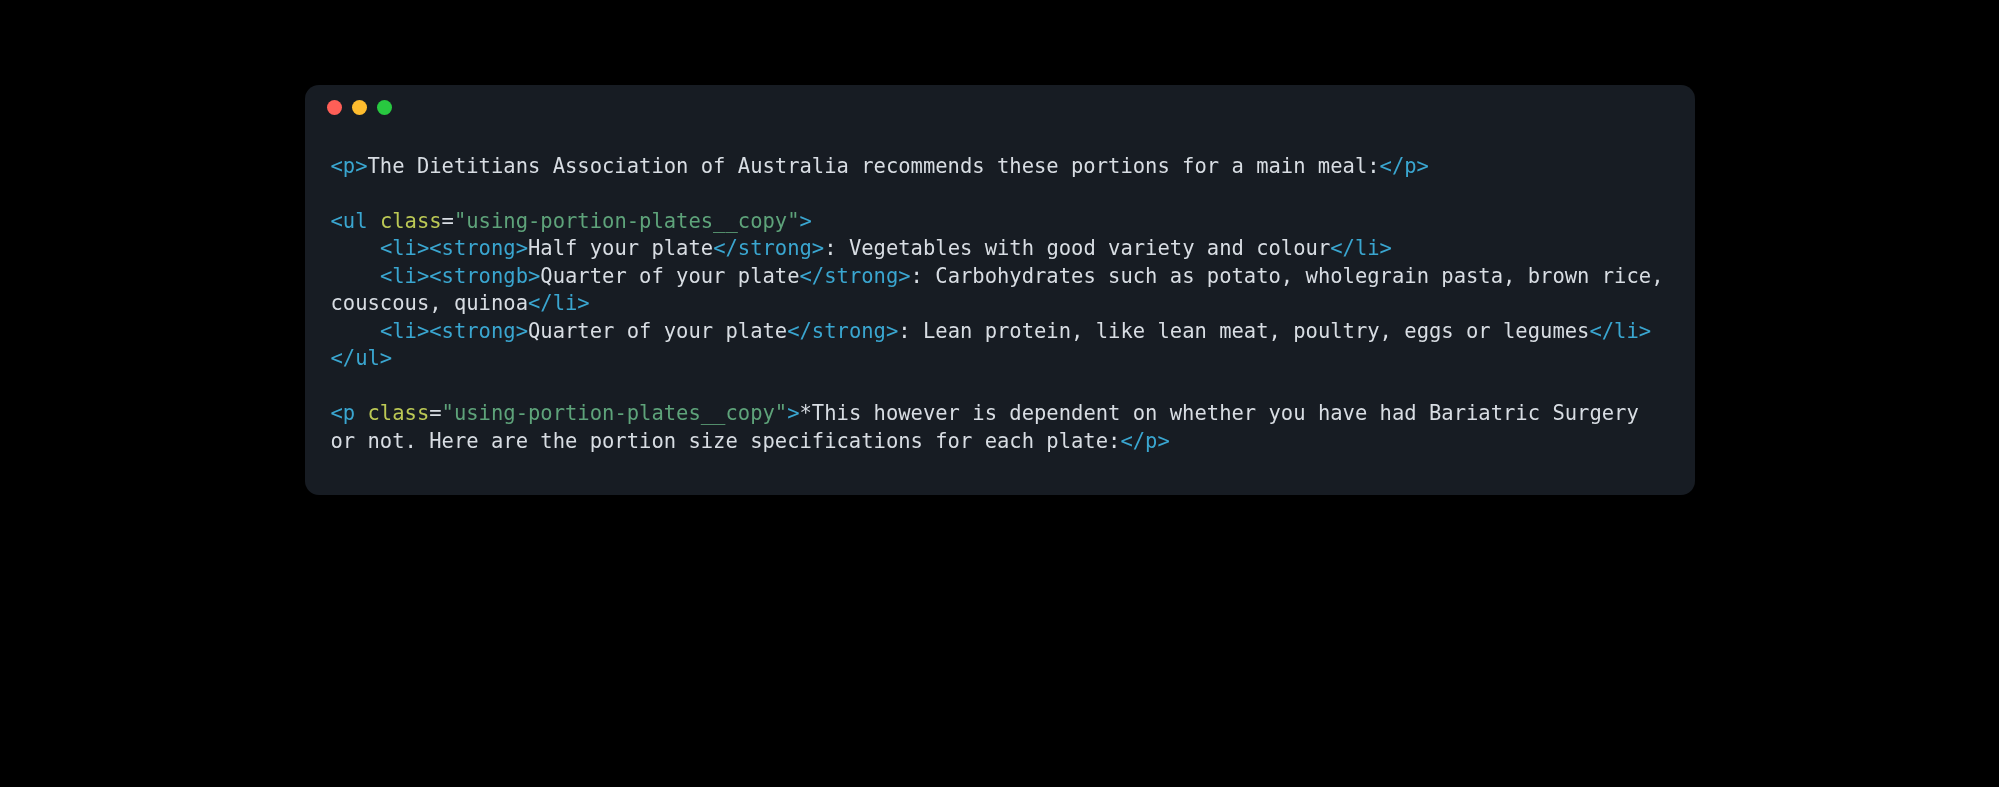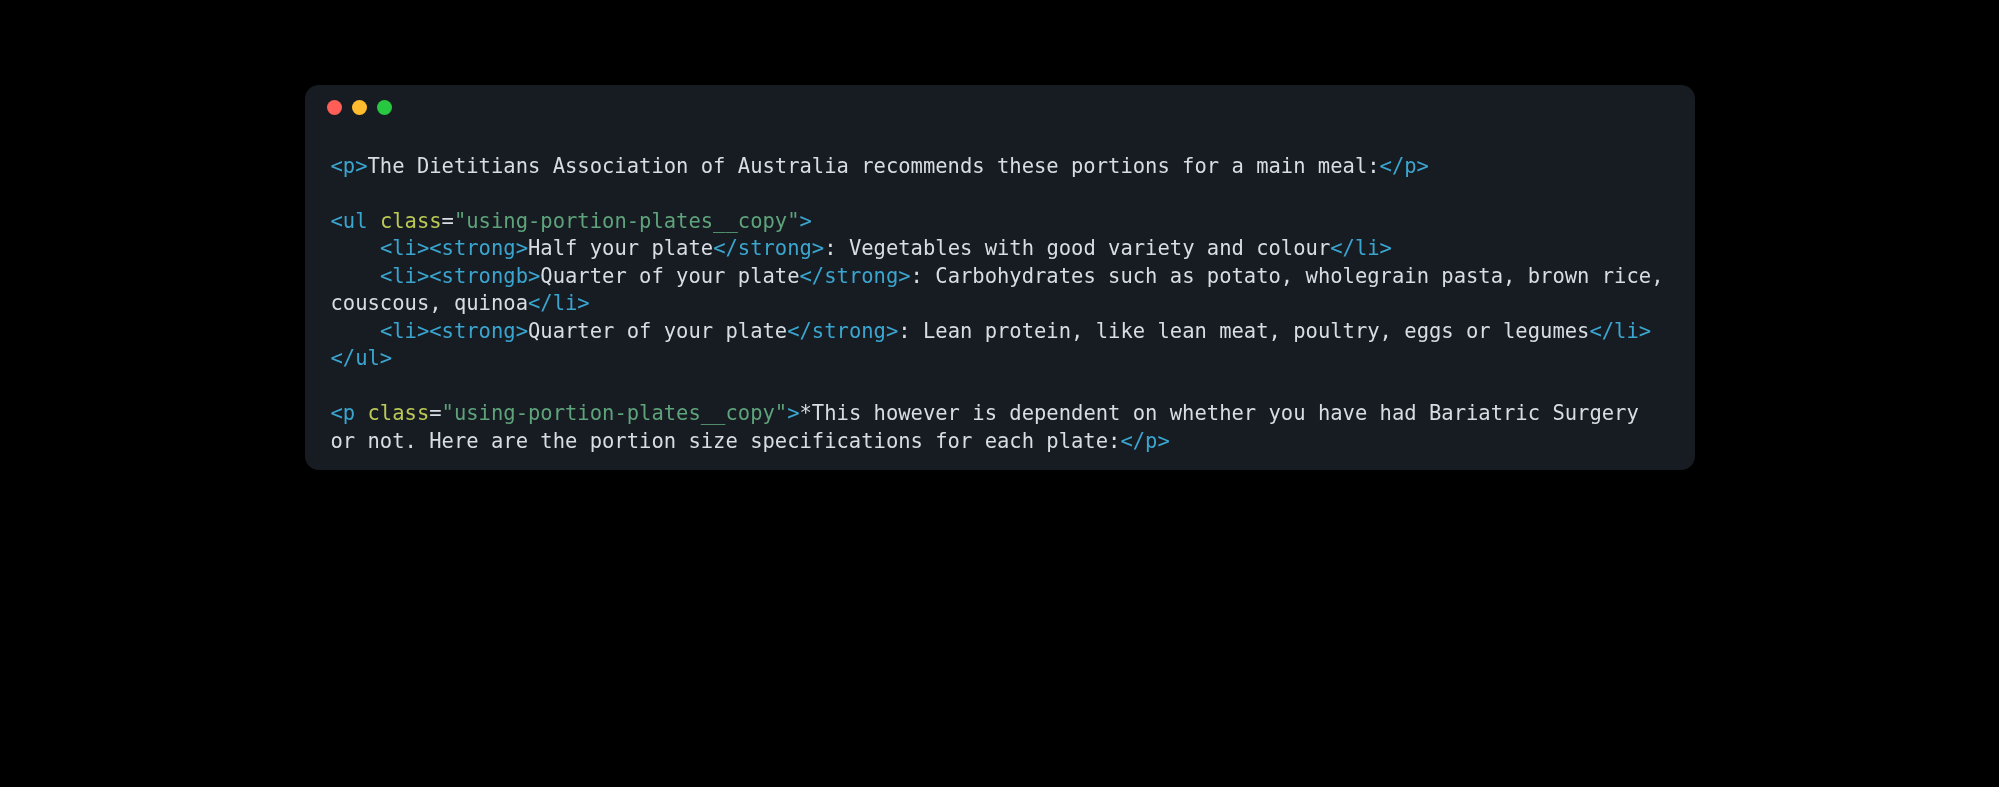--- a/index.html
+++ b/index.html
@@ -29,21 +29,21 @@
   }
   .dot {
     width: 15px;
     height: 15px;
     border-radius: 50%;
   }
   .dot.red { background: #ff5f57; }
   .dot.yellow { background: #febc2e; }
   .dot.green { background: #28c840; }
   .code {
-    padding: 24px 26px 15px 26px;
+    padding: 24px 26px 40px 26px;
     font-size: 20.5px;
     line-height: 1.34;
     color: #d8dde3;
     white-space: pre-wrap;
     word-break: break-word;
     font-weight: 500;
   }
   .tag   { color: #3aa6d0; }
   .attrn { color: #bcc955; }
   .eq    { color: #d8dde3; }

